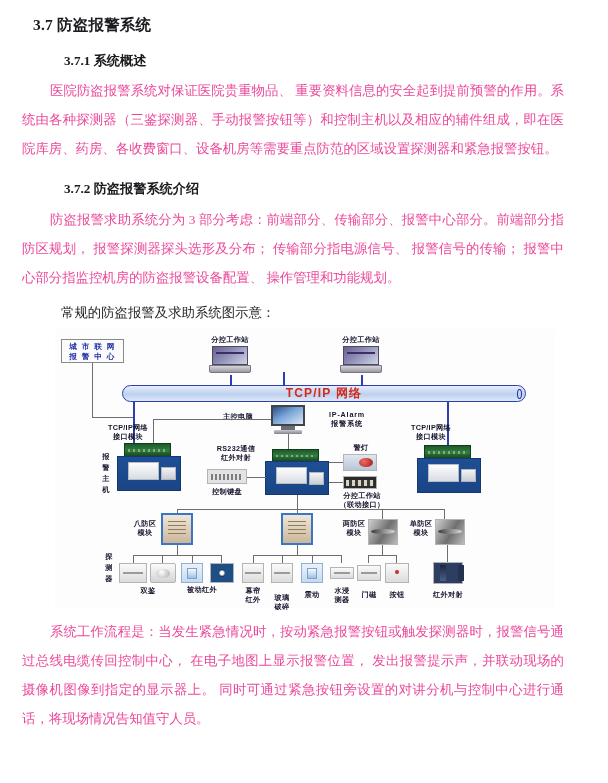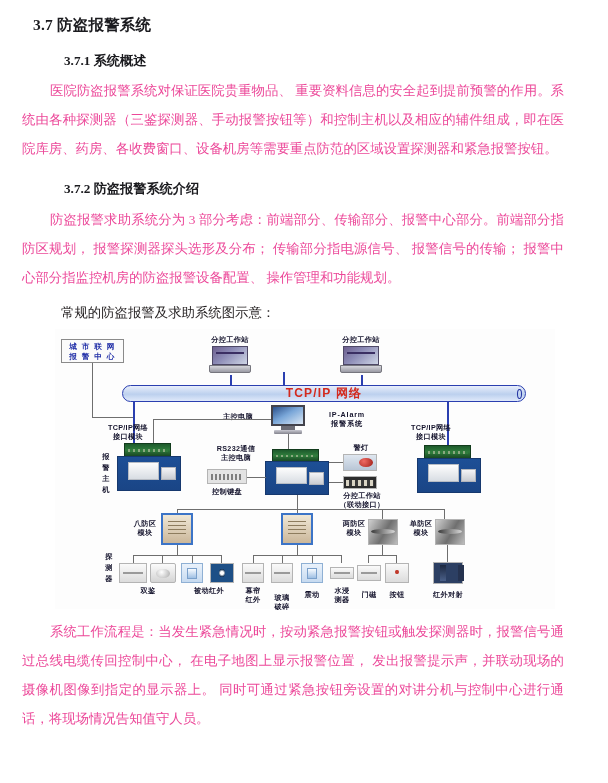--- a/index.html
+++ b/index.html
@@ -374,21 +374,21 @@
       <div class="card"></div>
       <div class="chassis"></div>
     </div>
 
     <div class="host" style="left:362px; top:116px; width:64px; height:48px;">
       <div class="card"></div>
       <div class="chassis"></div>
     </div>
 
     <div class="lbl" style="left:146px; top:115px; width:70px;">RS232通信
-主控电脑</div>
+红外对射</div>
     <div class="host" style="left:210px; top:120px; width:64px; height:46px;">
       <div class="card"></div>
       <div class="chassis"></div>
     </div>
 
     <div class="photo kbd" style="left:152px; top:140px; width:40px; height:15px;"></div>
     <div class="ln h" style="left:192px; top:148px; width:19px;"></div>
     <div class="lbl" style="left:146px; top:158px; width:52px;">控制键盘</div>
 
     <div class="lbl" style="left:288px; top:114px; width:36px;">警灯</div>
@@ -454,21 +454,21 @@
     <div class="photo flat" style="left:187px; top:234px; width:22px; height:20px;"></div>
     <div class="photo flat" style="left:216px; top:234px; width:22px; height:20px;"></div>
     <div class="photo blue" style="left:246px; top:234px; width:22px; height:20px;"></div>
     <div class="photo flat" style="left:275px; top:238px; width:24px; height:12px;"></div>
 
     <div class="photo flat" style="left:302px; top:236px; width:24px; height:16px;"></div>
     <div class="photo btn" style="left:330px; top:234px; width:24px; height:20px;"></div>
     <div class="photo navy" style="left:378px; top:233px; width:30px; height:22px;"></div>
 
     <div class="lbl" style="left:76px; top:257px; width:34px;">双鉴</div>
-    <div class="lbl" style="left:127px; top:257px; width:54px;">被动红外</div>
+    <div class="lbl" style="left:120px; top:257px; width:54px;font-family:Liberation Serif, serif;">被动红外</div>
     <div class="lbl" style="left:182px; top:257px; width:32px;">幕帘
 红外</div>
     <div class="lbl" style="left:211px; top:264px; width:32px;">玻璃
 破碎</div>
     <div class="lbl" style="left:241px; top:261px; width:32px;">震动</div>
     <div class="lbl" style="left:271px; top:257px; width:32px;">水浸
 测器</div>
     <div class="lbl" style="left:298px; top:261px; width:32px;">门磁</div>
     <div class="lbl" style="left:326px; top:261px; width:32px;">按钮</div>
     <div class="lbl" style="left:366px; top:261px; width:54px;">红外对射</div>

